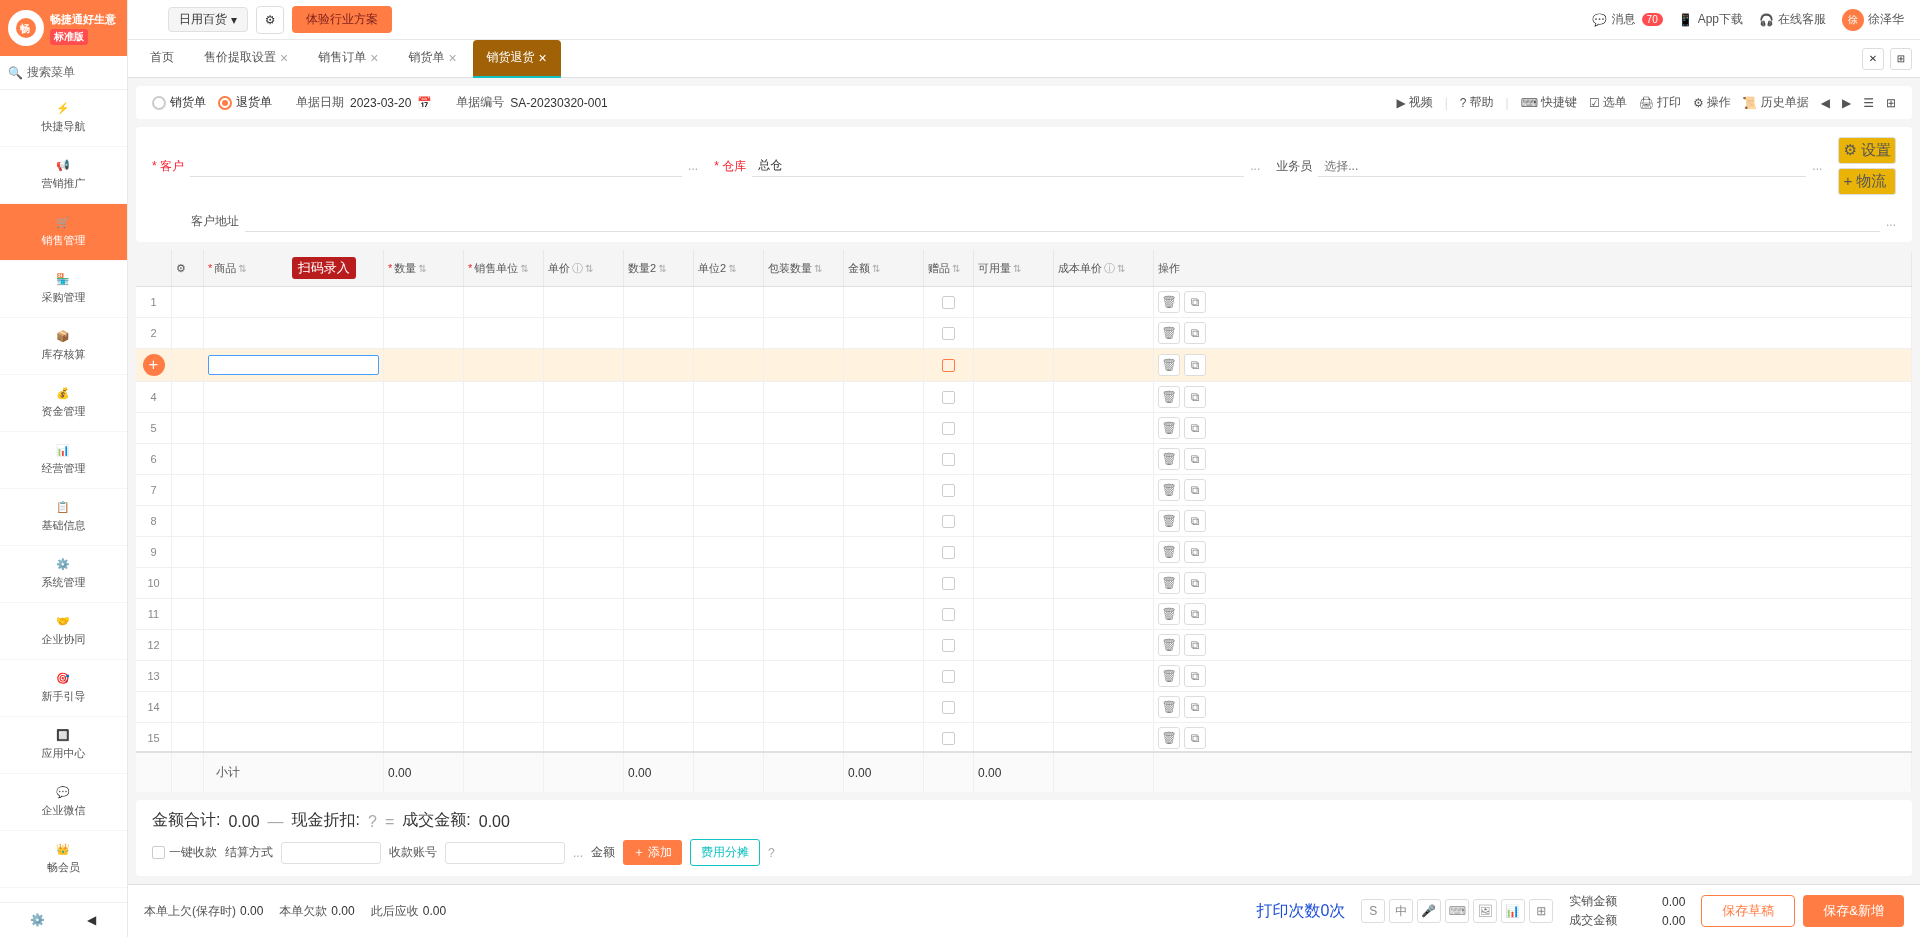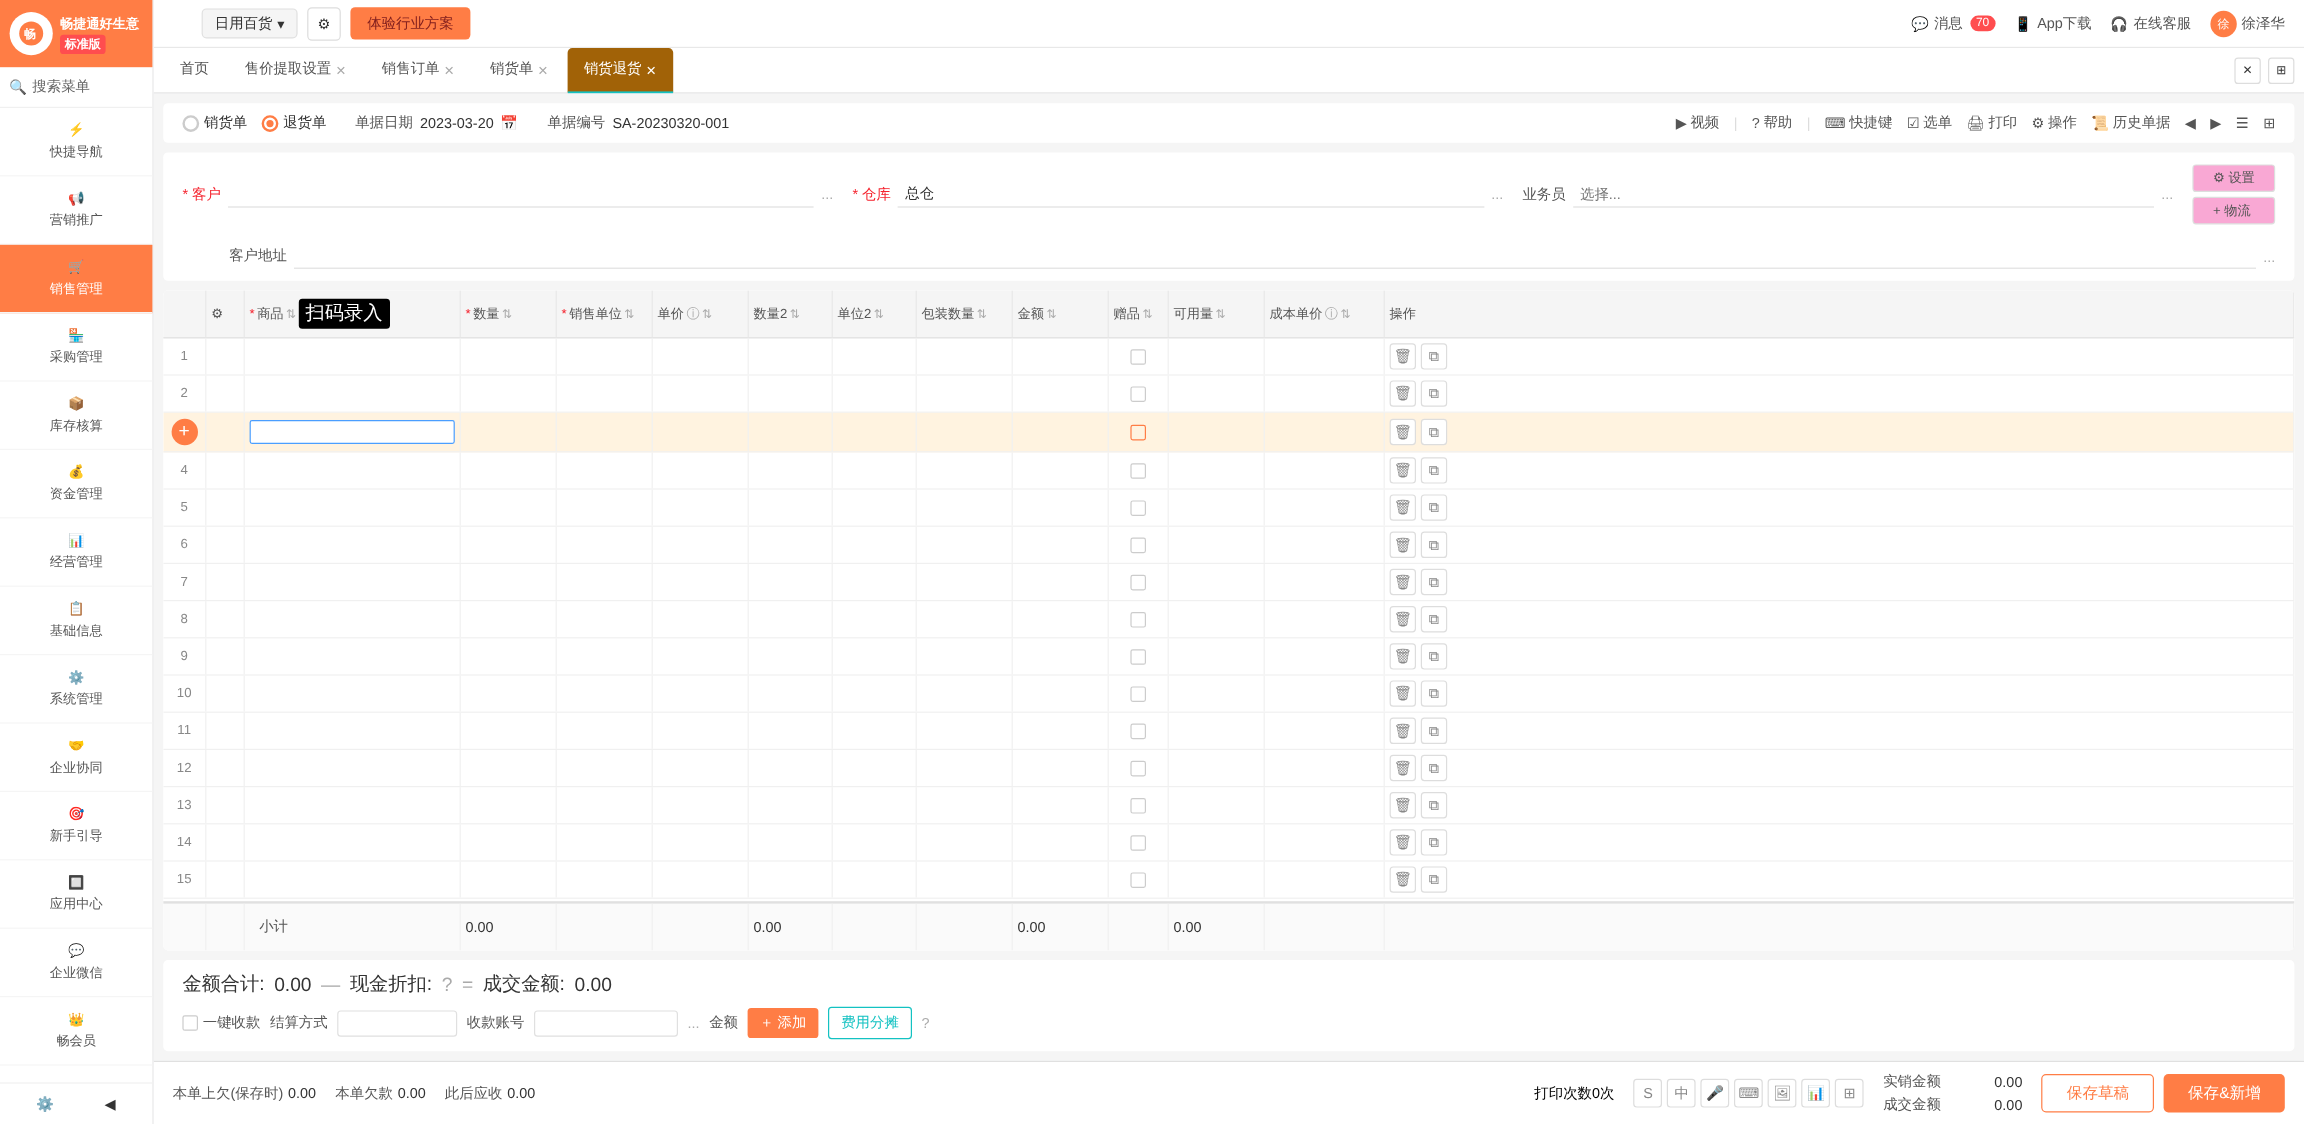--- a/index.html
+++ b/index.html
@@ -55,27 +55,27 @@
     .toolbar-separator { color: #ddd; }
 
     
     .form-fields { background: #fff; border-radius: 4px; padding: 10px 16px; display: flex; flex-wrap: wrap; gap: 16px; align-items: center; position: relative; }
     .field-group { display: flex; align-items: center; gap: 6px; flex: 1; min-width: 200px; }
     .field-label { color: #f5222d; white-space: nowrap; }
     .field-label::before { content: '* '; }
     .field-label-plain { color: #555; white-space: nowrap; }
     .field-input { flex: 1; border: none; border-bottom: 1px solid #e0e0e0; padding: 3px 6px; font-size: 12px; color: #333; outline: none; background: transparent; }
     .field-dots { color: #aaa; cursor: pointer; }
-    .side-btn { background: #f9a8d4; border: 1px solid #ddd; border-radius: 3px; padding: 3px 16px; cursor: pointer; font-size: 11px; color: #555; display: flex; align-items: center; gap: 3px; }
+    .side-btn { background: #eab308; border: 1px solid #ddd; border-radius: 3px; padding: 3px 4px; cursor: pointer; font-size: 15px; color: #555; display: flex; align-items: center; gap: 3px; }
 
     
     .table-container { background: #fff; border-radius: 4px; flex: 1; overflow: hidden; display: flex; flex-direction: column; }
     .table-header-row { display: flex; background: #f5f5f5; border-bottom: 1px solid #e0e0e0; }
     .th { padding: 7px 4px; font-size: 11px; color: #555; font-weight: 500; display: flex; align-items: center; gap: 2px; border-right: 1px solid #e8e8e8; white-space: nowrap; }
-    .scan-btn { background: #000000; color: #fff; border: none; border-radius: 3px; padding: 2px 6px; font-size: 16px; cursor: pointer; white-space: nowrap; }
+    .scan-btn { background: #b91c1c; color: #fff; border: none; border-radius: 3px; padding: 2px 6px; font-size: 13px; cursor: pointer; white-space: nowrap; margin-left: 43px; }
     .sort-icon { color: #aaa; font-size: 10px; cursor: pointer; }
 
     .table-body { flex: 1; overflow-y: auto; }
     .table-row { display: flex; border-bottom: 1px solid #f0f0f0; }
     .table-row.highlighted { background: #fff3e0; }
     .td { padding: 5px 4px; font-size: 12px; display: flex; align-items: center; border-right: 1px solid #f0f0f0; }
     .td-num { color: #888; font-size: 11px; justify-content: center; }
     .td-checkbox { justify-content: center; }
     .checkbox { width: 13px; height: 13px; border: 1px solid #ccc; border-radius: 2px; display: flex; align-items: center; justify-content: center; cursor: pointer; }
     .td-actions { display: flex; align-items: center; gap: 4px; padding: 4px; }
@@ -99,21 +99,21 @@
     .input-field { border: 1px solid #e0e0e0; border-radius: 3px; padding: 3px 8px; font-size: 12px; width: 120px; outline: none; }
     .add-btn { background: #ff7d45; color: #fff; border: none; border-radius: 3px; padding: 4px 10px; cursor: pointer; font-size: 12px; display: flex; align-items: center; gap: 3px; }
     .split-btn { background: #fff; border: 1px solid #13c2c2; color: #13c2c2; border-radius: 3px; padding: 4px 10px; cursor: pointer; font-size: 12px; }
     .help-icon { color: #aaa; cursor: pointer; }
 
     
     .bottom-bar { background: #fff; border-top: 1px solid #e0e0e0; padding: 8px 16px; display: flex; align-items: center; justify-content: space-between; }
     .bottom-info { display: flex; align-items: center; gap: 16px; font-size: 12px; color: #555; }
     .info-item { display: flex; align-items: center; gap: 4px; }
     .info-val { color: #333; font-weight: 500; }
-    .print-info { font-size: 12px; color: #000000; }
+    .print-info { font-size: 16px; color: #1d4ed8; }
     .bottom-icons { display: flex; gap: 4px; align-items: center; }
     .icon-btn-small { width: 24px; height: 24px; border: 1px solid #ddd; border-radius: 3px; display: flex; align-items: center; justify-content: center; cursor: pointer; background: #fff; color: #888; font-size: 12px; }
 
     
     .save-area { display: flex; gap: 8px; }
     .btn-draft { background: #fff; border: 1px solid #ff7d45; color: #ff7d45; border-radius: 4px; padding: 6px 20px; cursor: pointer; font-size: 13px; }
     .btn-save-new { background: #ff7d45; color: #fff; border: none; border-radius: 4px; padding: 6px 20px; cursor: pointer; font-size: 13px; }
 
     
     .right-summary { display: flex; flex-direction: column; gap: 2px; text-align: right; font-size: 12px; }

